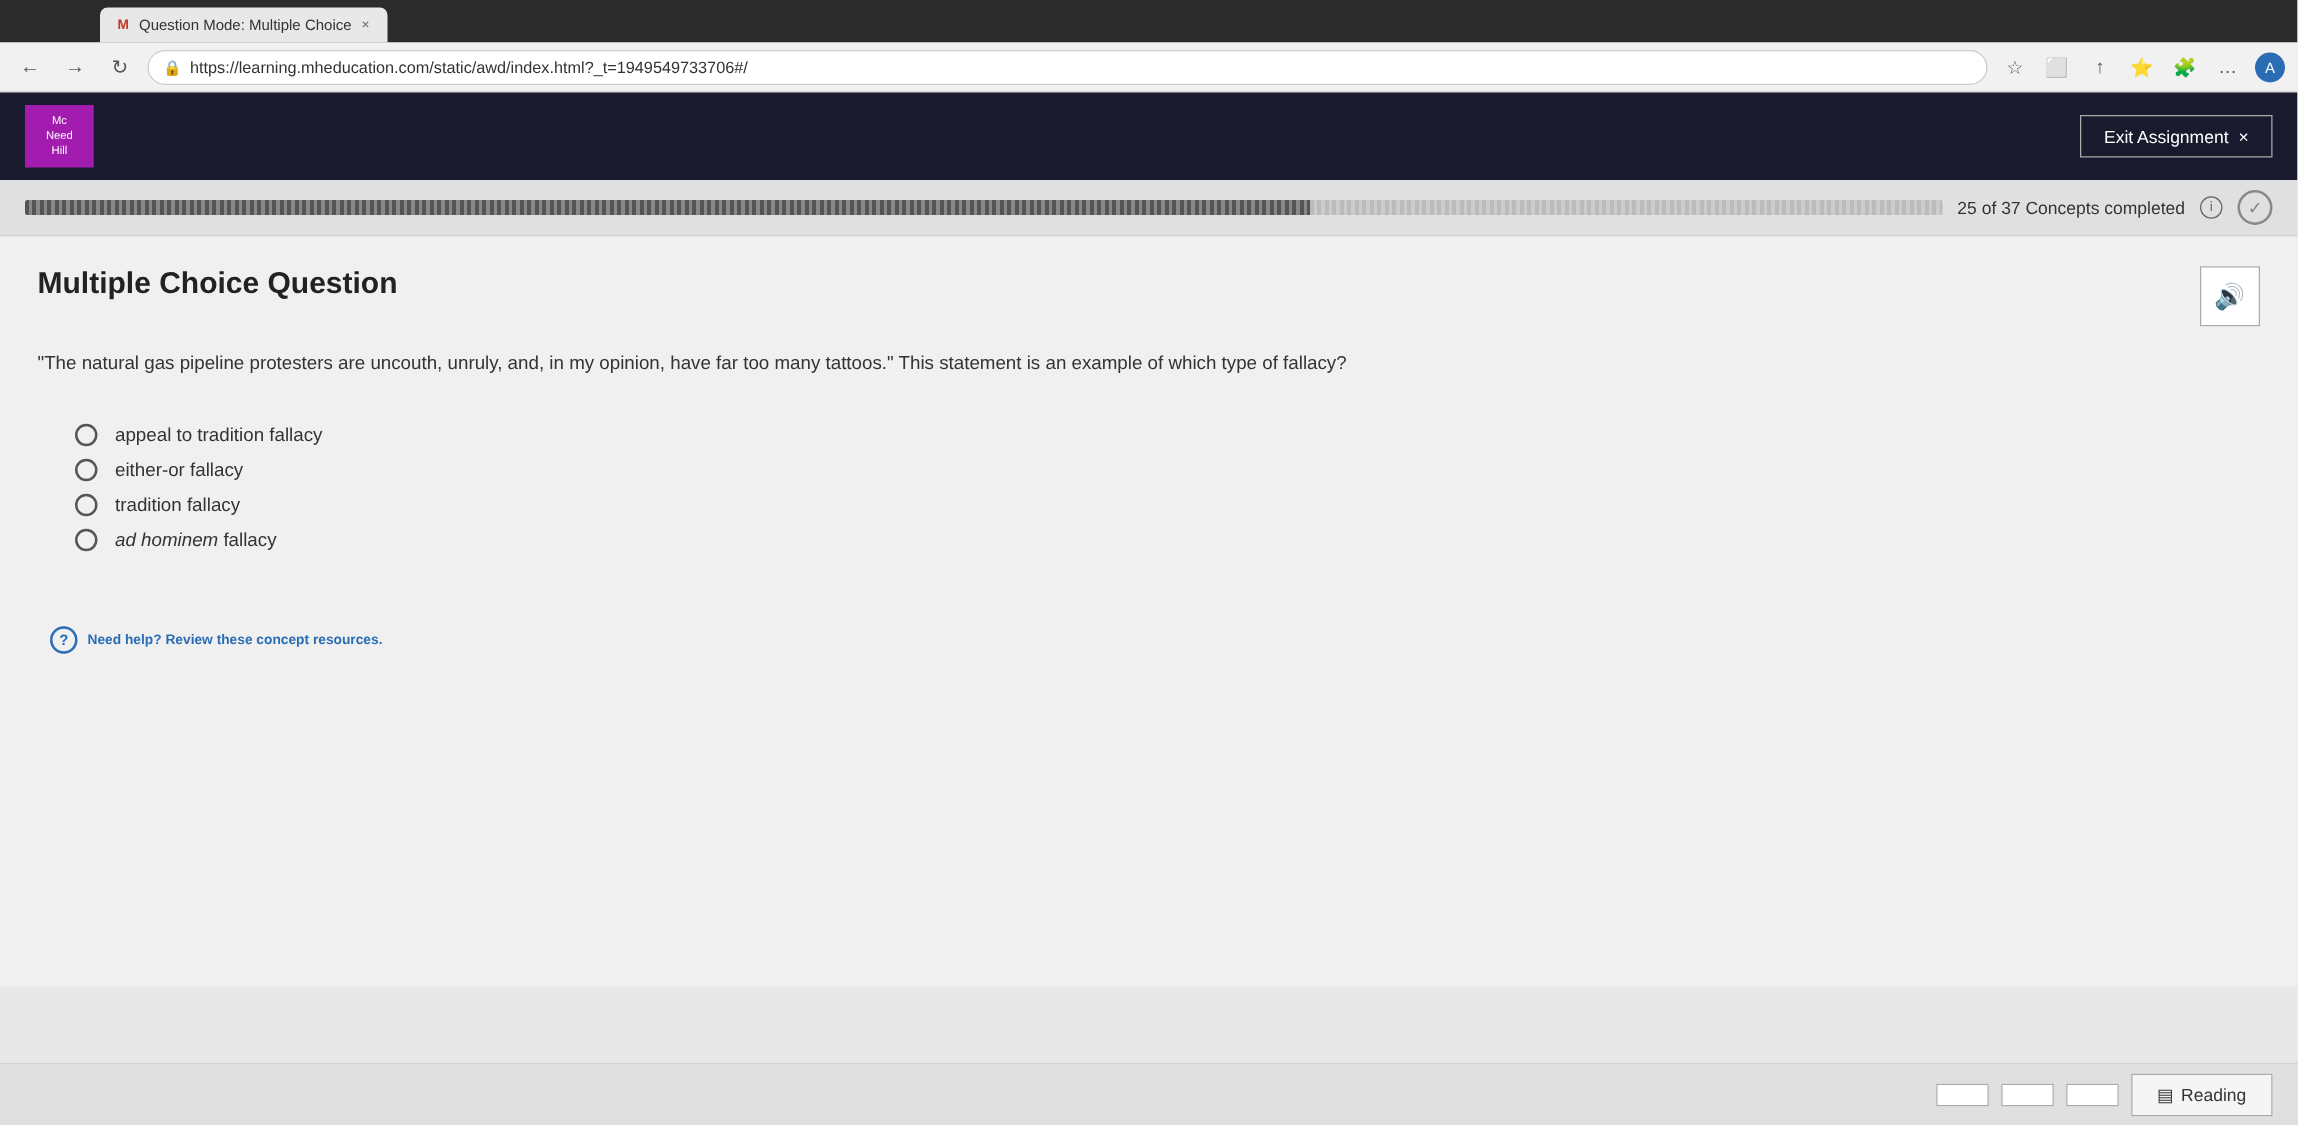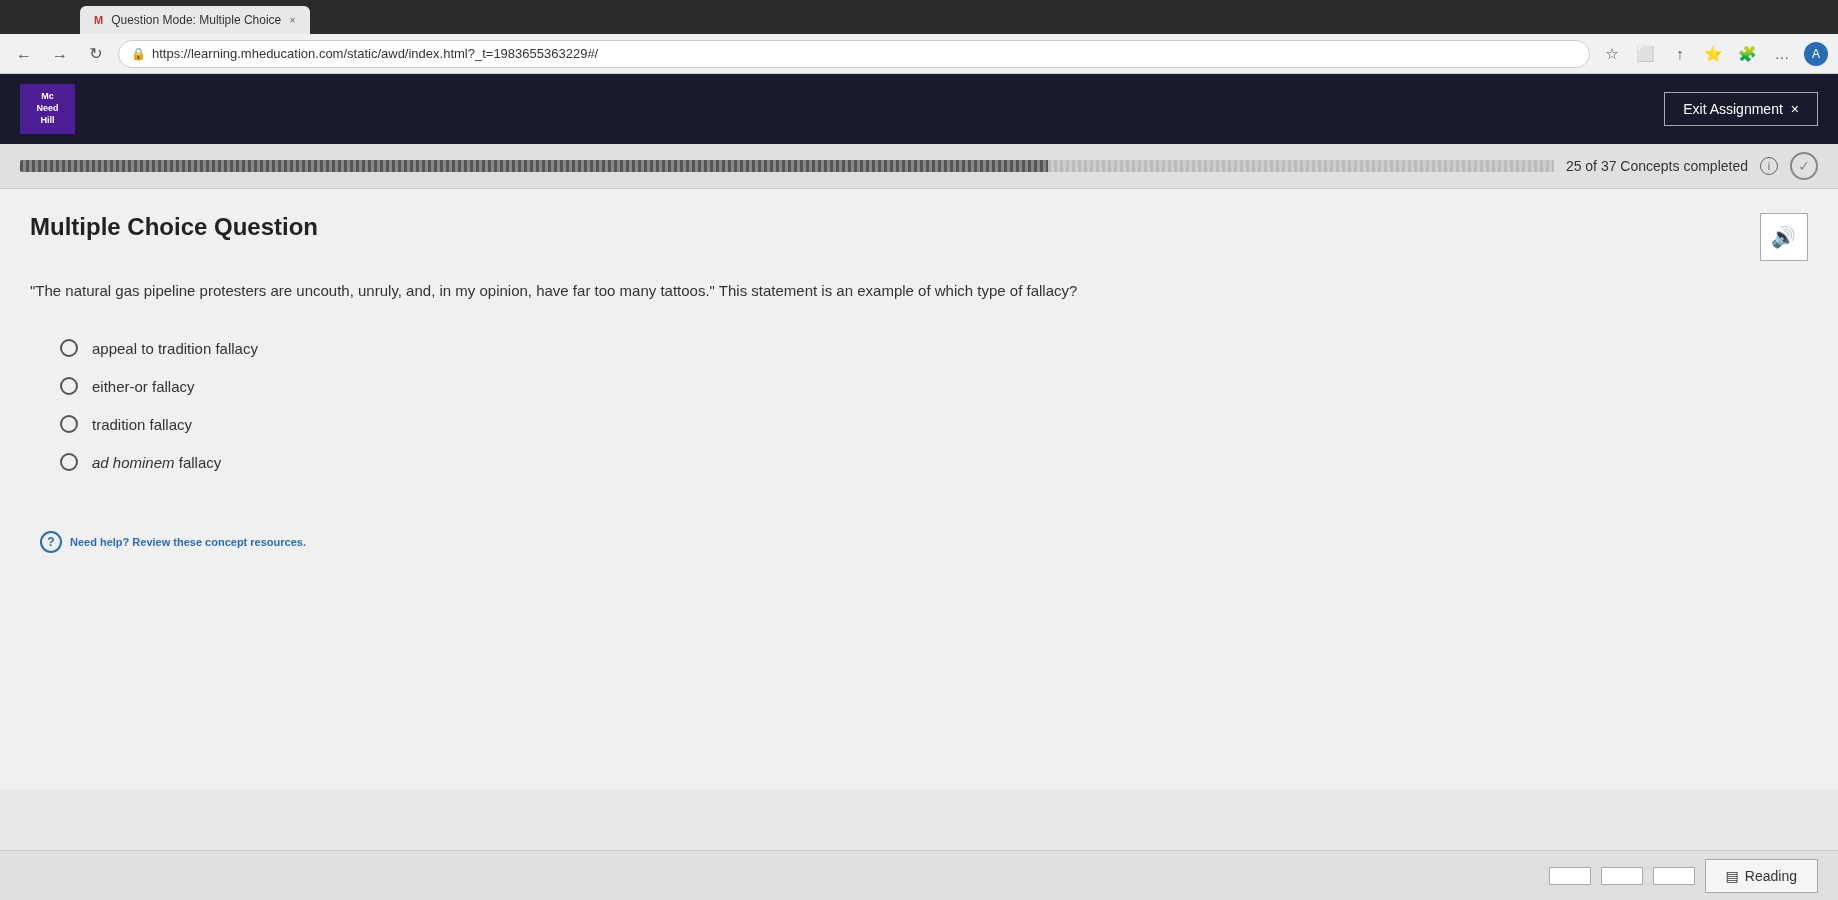--- a/index.html
+++ b/index.html
@@ -67,27 +67,27 @@
     
     .app-header {
       background: #1a1a2e;
       height: 70px;
       display: flex;
       align-items: center;
       justify-content: space-between;
       padding: 0 20px;
     }
     .logo-box {
-      background: #4c1d95;
+      background: #a21caf;
       width: 55px; height: 50px;
       display: flex; align-items: center; justify-content: center;
       flex-direction: column;
       color: white;
       font-size: 9px;
-      font-weight: bold;
+      font-weight: normal;
       line-height: 1.3;
     }
     .exit-btn {
       border: 1px solid #aaa;
       background: transparent;
       color: white;
       padding: 8px 18px;
       font-size: 14px;
       cursor: pointer;
       display: flex; align-items: center; gap: 8px;
@@ -165,21 +165,21 @@
       font-size: 15px;
       color: #333;
       line-height: 1.6;
       margin-bottom: 36px;
       max-width: 1400px;
     }
     .options-list {
       list-style: none;
       display: flex;
       flex-direction: column;
-      gap: 20px;
+      gap: 10px;
       margin-left: 30px;
     }
     .option-item {
       display: flex;
       align-items: center;
       gap: 14px;
       cursor: pointer;
     }
     .radio-circle {
       width: 18px; height: 18px;
@@ -267,21 +267,21 @@
     <span class="tab-close">×</span>
   </div>
 </div>
 
 <div class="address-bar-row">
   <div class="nav-btn">←</div>
   <div class="nav-btn">→</div>
   <div class="nav-btn">↻</div>
   <div class="address-bar">
     <span style="font-size:12px;color:#888;margin-right:6px;">🔒</span>
-    <span style="font-size:13px;color:#333;">https://learning.mheducation.com/static/awd/index.html?_t=1983655363229#/</span>
+    <span style="font-size:13px;color:#333;">https://learning.mheducation.com/static/awd/index.html?_t=1949549733706#/</span>
   </div>
   <div class="toolbar-icons">
     <div class="toolbar-icon">☆</div>
     <div class="toolbar-icon">⬜</div>
     <div class="toolbar-icon">↑</div>
     <div class="toolbar-icon">⭐</div>
     <div class="toolbar-icon">🧩</div>
     <div class="toolbar-icon">…</div>
   </div>
   <div style="width:24px;height:24px;border-radius:50%;background:#2a6db5;display:flex;align-items:center;justify-content:center;color:white;font-size:12px;cursor:pointer;">A</div>

